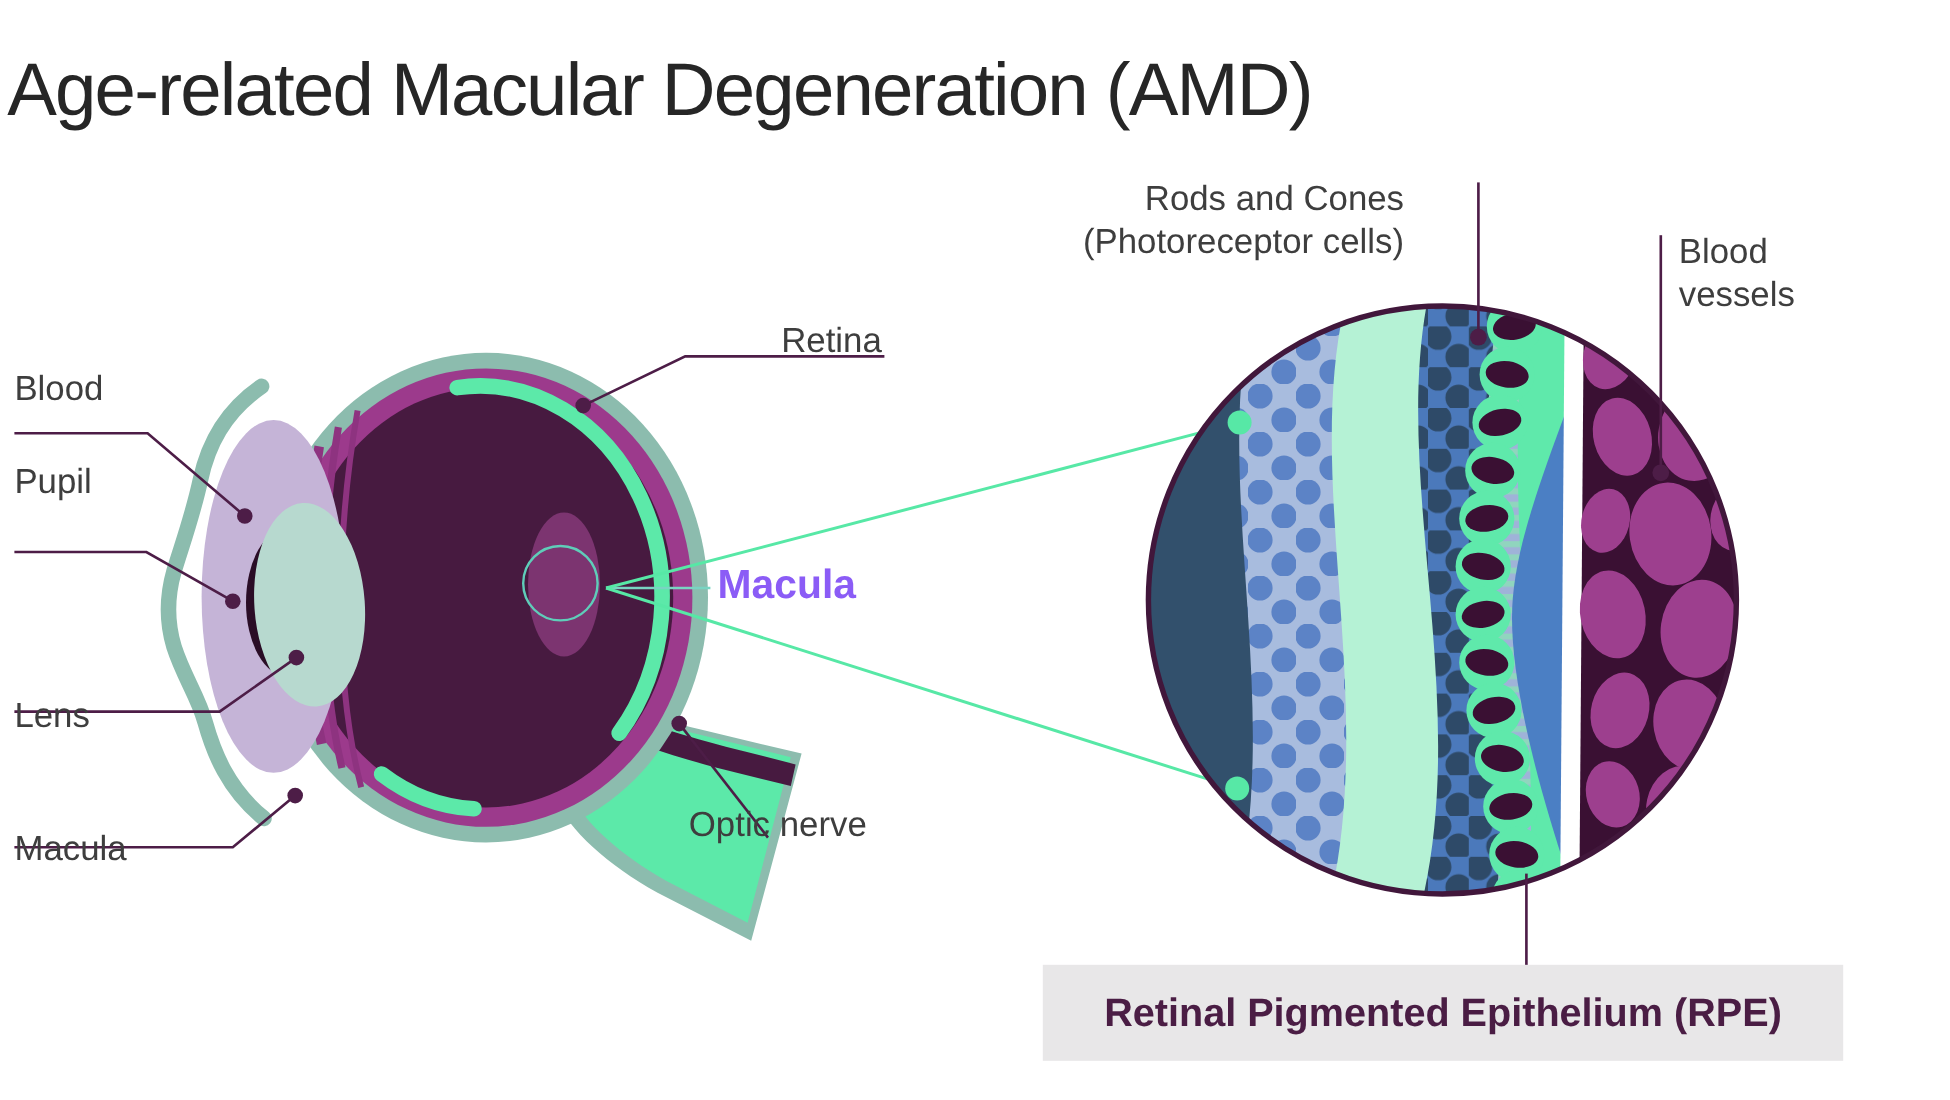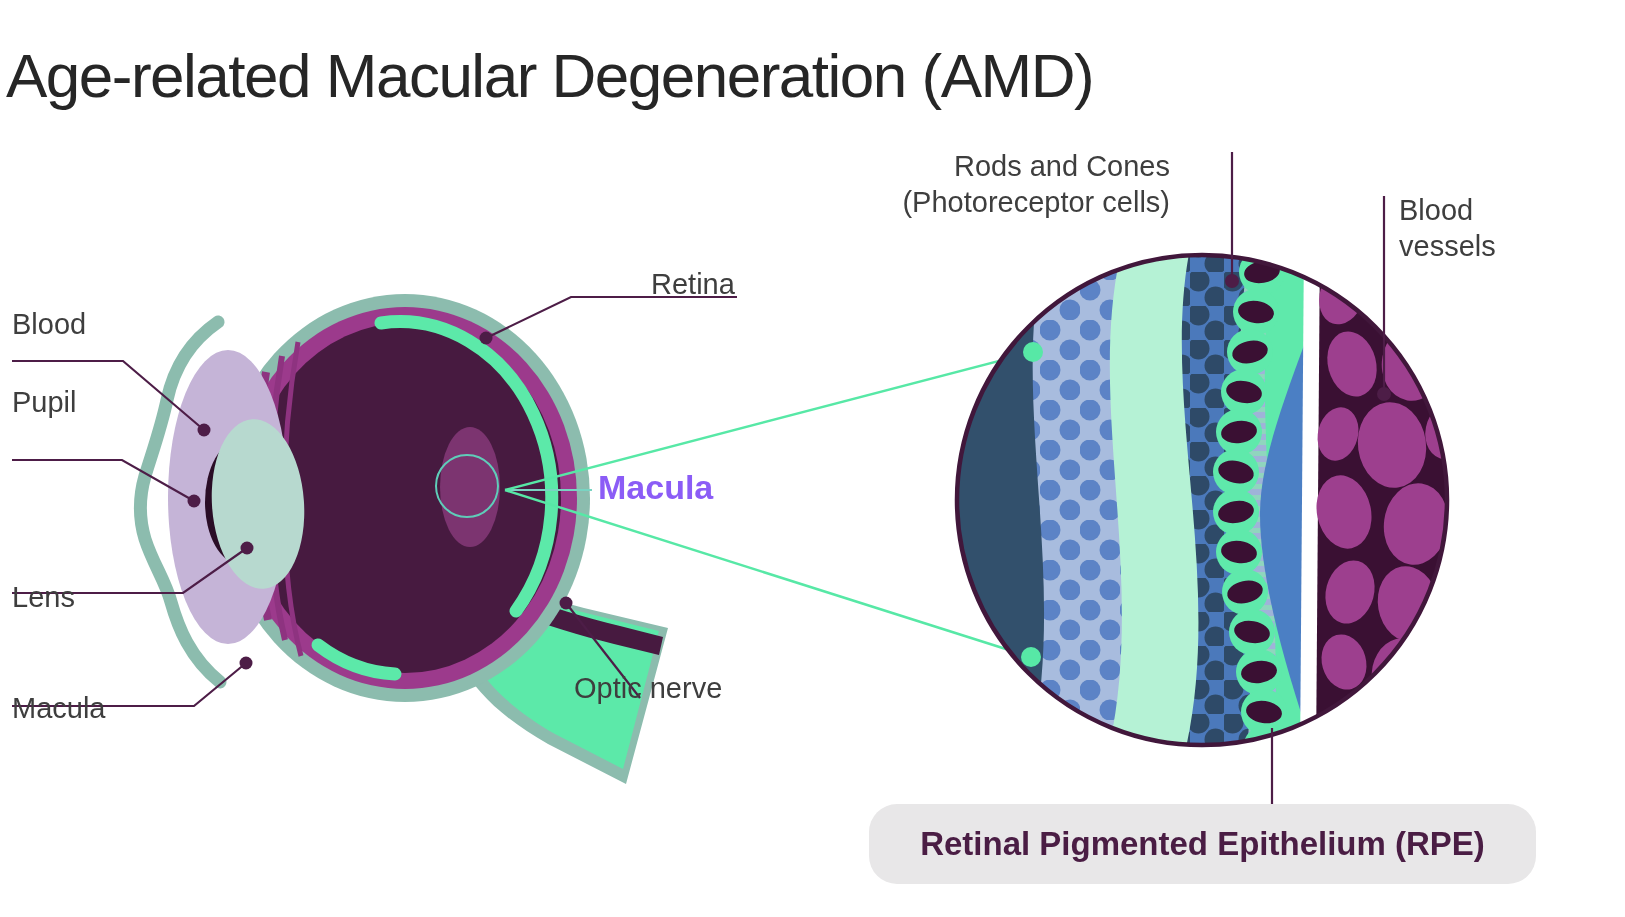--- a/index.html
+++ b/index.html
@@ -7,21 +7,21 @@
        font-family:"Liberation Sans", sans-serif;}
   .stage{position:absolute;left:0;top:0;width:1625px;height:917px;}
   svg.art{position:absolute;left:0;top:0;z-index:1;}
   .txt{position:absolute;z-index:2;color:#3E3E3E;font-size:29px;line-height:36px;white-space:nowrap;}
   .title{position:absolute;left:6px;top:0px;z-index:2;color:#262626;font-size:62px;
          letter-spacing:-1.5px;font-weight:400;white-space:nowrap;margin-top:40px;}
   .bold-lbl{font-weight:bold;color:#8b5cf6;font-size:34px;}
   .rods{left:878px;top:148px;width:292px;text-align:right;}
   .blood{left:1399px;top:192px;text-align:left;}
   .rpe-box{position:absolute;left:869px;top:804px;width:667px;height:80px;z-index:2;
-           background:#E8E7E8;display:flex;align-items:center;justify-content:center;border-radius:28px;}
+           background:#E8E7E8;display:flex;align-items:center;justify-content:center;}
   .rpe-box span{font-weight:bold;font-size:33px;color:#4A1D44;white-space:nowrap;}
 </style>
 </head>
 <body>
 
 <div class="stage">
 
 <svg class="art" width="1625" height="917" viewBox="0 0 1625 917">
   <defs>
     <clipPath id="closeup-clip">

